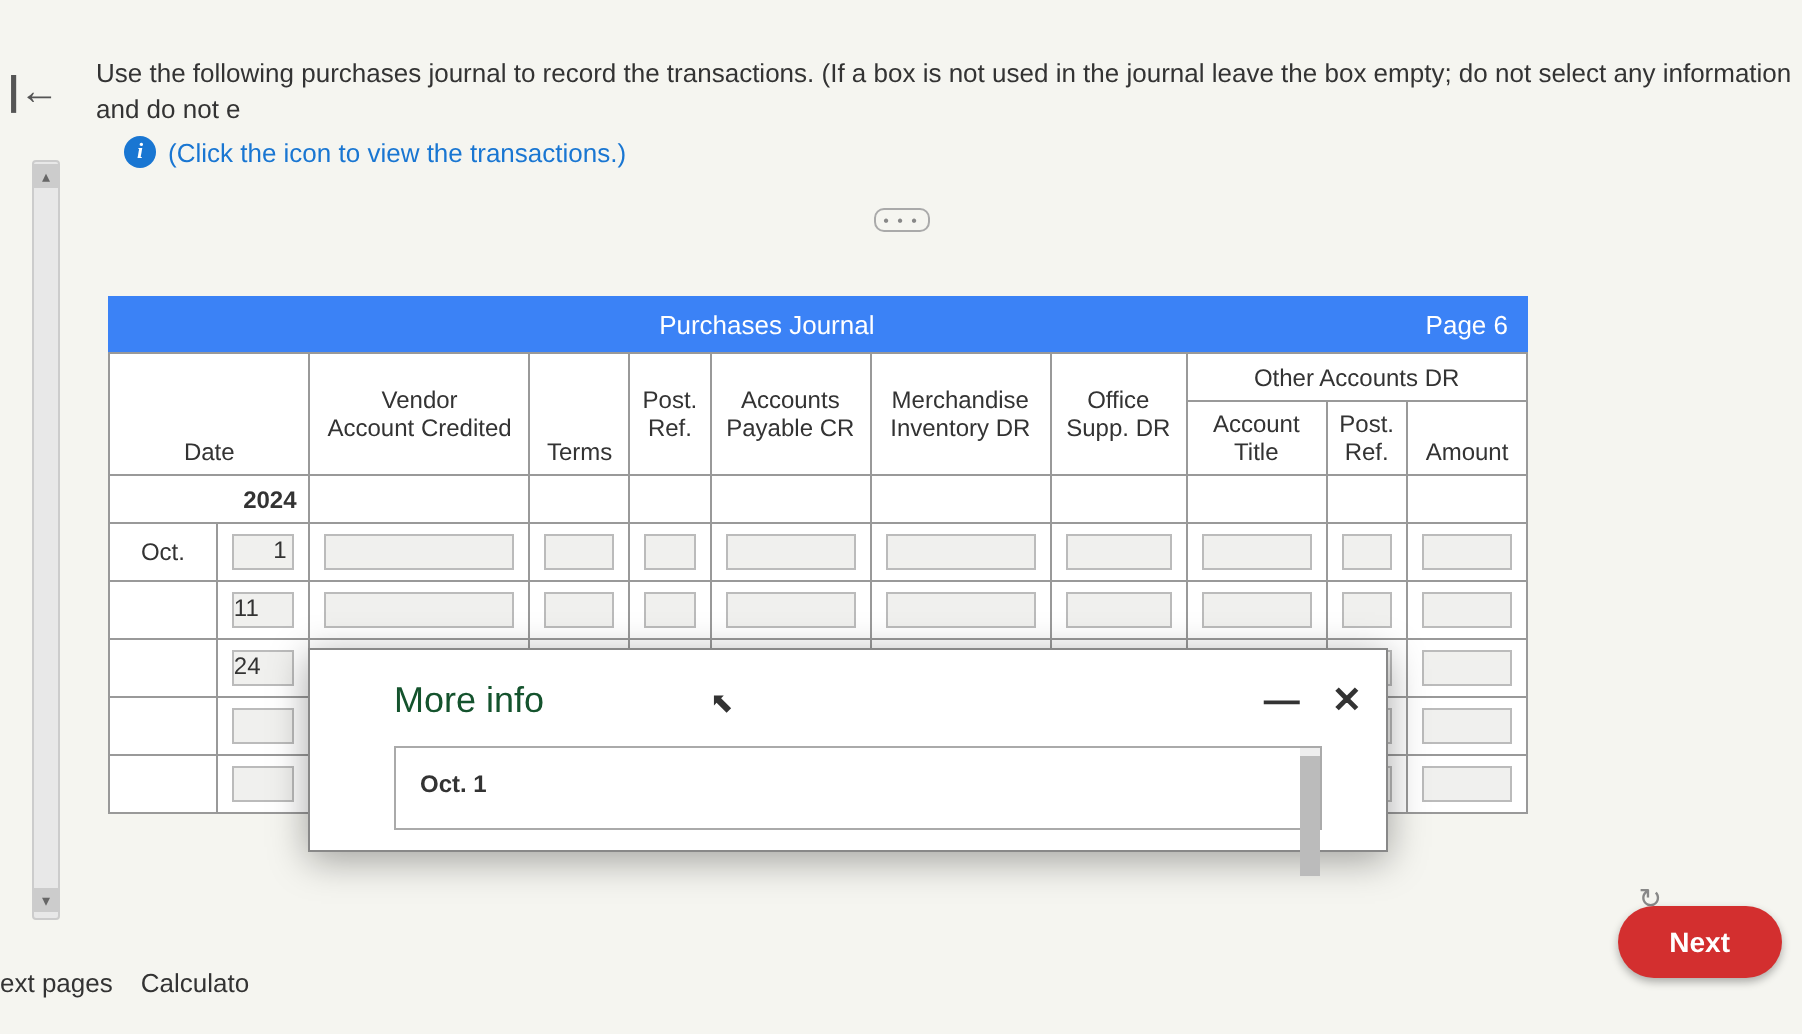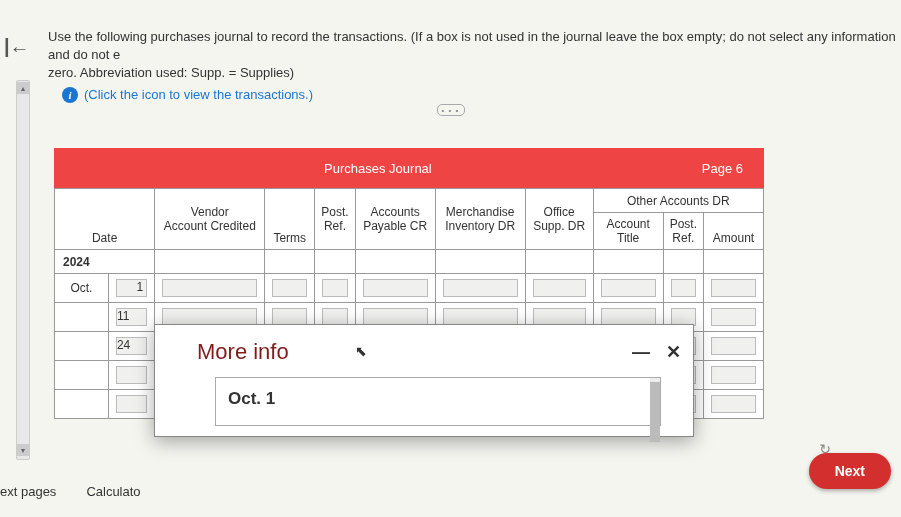--- a/index.html
+++ b/index.html
@@ -8,69 +8,68 @@
 .scrollbar-track{position:absolute;left:16px;top:80px;width:14px;height:380px;background:#e8e8e8;border:1px solid #ccc;border-radius:2px}
 .scrollbar-thumb-top{position:absolute;left:17px;top:82px;width:12px;height:12px;background:#ccc;display:flex;align-items:center;justify-content:center;font-size:8px;color:#666}
 .scrollbar-thumb-bot{position:absolute;left:17px;top:444px;width:12px;height:12px;background:#ccc;display:flex;align-items:center;justify-content:center;font-size:8px;color:#666}
 .content{position:absolute;left:48px;top:28px;right:0}
 .instructions{font-size:13px;color:#333;line-height:1.4;margin-bottom:4px}
 .subinstruction{margin-top:4px;display:flex;align-items:center;gap:6px;margin-left:14px}
 .info-icon{display:inline-flex;width:16px;height:16px;background:#1976d2;color:#fff;border-radius:50%;font-size:11px;font-weight:bold;align-items:center;justify-content:center;font-style:italic;font-family:serif}
 .link-text{color:#1976d2}
 .divider-dots{position:absolute;left:50%;top:104px;transform:translateX(-50%);width:28px;height:12px;border:1px solid #aaa;border-radius:5px;display:flex;align-items:center;justify-content:center;font-size:8px;letter-spacing:1px;color:#888;background:#f5f5f0}
 .journal-wrap{position:absolute;left:54px;top:148px;width:710px}
-.journal-header{background:#ef4444;color:#fff;display:flex;height:40px;align-items:center;font-size:13px}
+.journal-header{background:#3b82f6;color:#fff;display:flex;height:28px;align-items:center;font-size:13px}
 .journal-title{flex:1;text-align:center;font-weight:normal}
-.page-num{padding-right:21px}
+.page-num{padding-right:10px}
 table.journal{border-collapse:collapse;width:100%;background:#fff;font-size:12px}
 table.journal th,table.journal td{border:1px solid #999;padding:4px 6px;text-align:center;vertical-align:middle;height:24px}
 table.journal th{font-weight:normal;background:#fff}
-table.journal .year-row td{text-align:left;font-weight:bold;padding-left:8px}
+table.journal .year-row td{text-align:right;font-weight:bold;padding-left:8px}
 .input-cell{background:#f0f0ee;height:18px;border:1px solid #bbb;margin:1px}
 .date-month{text-align:left;padding-left:4px}
 .date-day{width:26px}
 .col-date{width:62px}
 .col-vendor{width:110px}
 .col-terms{width:50px}
 .col-postref{width:40px}
 .col-acctpay{width:80px}
 .col-merch{width:90px}
 .col-office{width:68px}
 .col-acct-title{width:70px}
 .col-postref2{width:40px}
 .col-amount{width:60px}
 .modal{position:absolute;left:154px;top:324px;width:540px;background:#fff;border:1px solid #888;box-shadow:0 4px 18px rgba(0,0,0,0.35)}
 .modal-titlebar{display:flex;align-items:center;padding:14px 12px 12px 42px;position:relative}
-.modal-title{font-size:22px;color:#7f1d1d;flex:1}
+.modal-title{font-size:18px;color:#14532d;flex:1}
 .modal-min{font-size:18px;font-weight:bold;color:#333;margin-right:16px;cursor:pointer}
 .modal-close{font-size:18px;font-weight:bold;color:#333;cursor:pointer}
 .cursor{position:absolute;left:200px;top:18px;font-size:14px;color:#333}
-.modal-body{border:1px solid #aaa;margin:0 32px 10px 60px;padding:10px 12px;font-size:17px;line-height:1.35;position:relative}
+.modal-body{border:1px solid #aaa;margin:0 32px 10px 42px;padding:10px 12px;font-size:12px;line-height:1.35;position:relative}
 .modal-scroll{position:absolute;right:0;top:0;width:10px;height:100%;background:#eee}
 .modal-scroll-thumb{position:absolute;right:0;top:4px;width:10px;height:60px;background:#bbb}
 .tx-row{display:flex;margin-bottom:4px}
 .tx-date{width:54px;font-weight:bold;flex-shrink:0}
 .tx-desc{flex:1;padding-right:10px}
-.footer-tabs{position:absolute;left:0;bottom:18px;display:flex;gap:30px;font-size:13px;color:#333}
+.footer-tabs{position:absolute;left:0;bottom:18px;display:flex;gap:14px;font-size:13px;color:#333}
 .next-btn{position:absolute;right:10px;bottom:28px;background:#d32f2f;color:#fff;padding:10px 26px;border-radius:20px;font-size:14px;font-weight:bold;box-shadow:0 2px 4px rgba(0,0,0,.3)}
 .refresh-icon{position:absolute;right:70px;bottom:60px;color:#888;font-size:14px}
 </style>
 </head>
 <body>
 
 <div class="nav-arrow">|←</div>
 
 <div class="scrollbar-track"></div>
 <div class="scrollbar-thumb-top">▴</div>
 <div class="scrollbar-thumb-bot">▾</div>
 
 <div class="content">
   <div class="instructions">
     <span>Use the following purchases journal to record the transactions. (If a box is not used in the journal leave the box empty; do not select any information and do not e</span><br>
-    <span>zero. Abbreviation used: Supp. = Supplies)</span>
   </div>
   <div class="subinstruction">
     <span class="info-icon">i</span>
     <span class="link-text">(Click the icon to view the transactions.)</span>
   </div>
 </div>
 
 <div class="divider-dots">• • •</div>
 
 <div class="journal-wrap">

